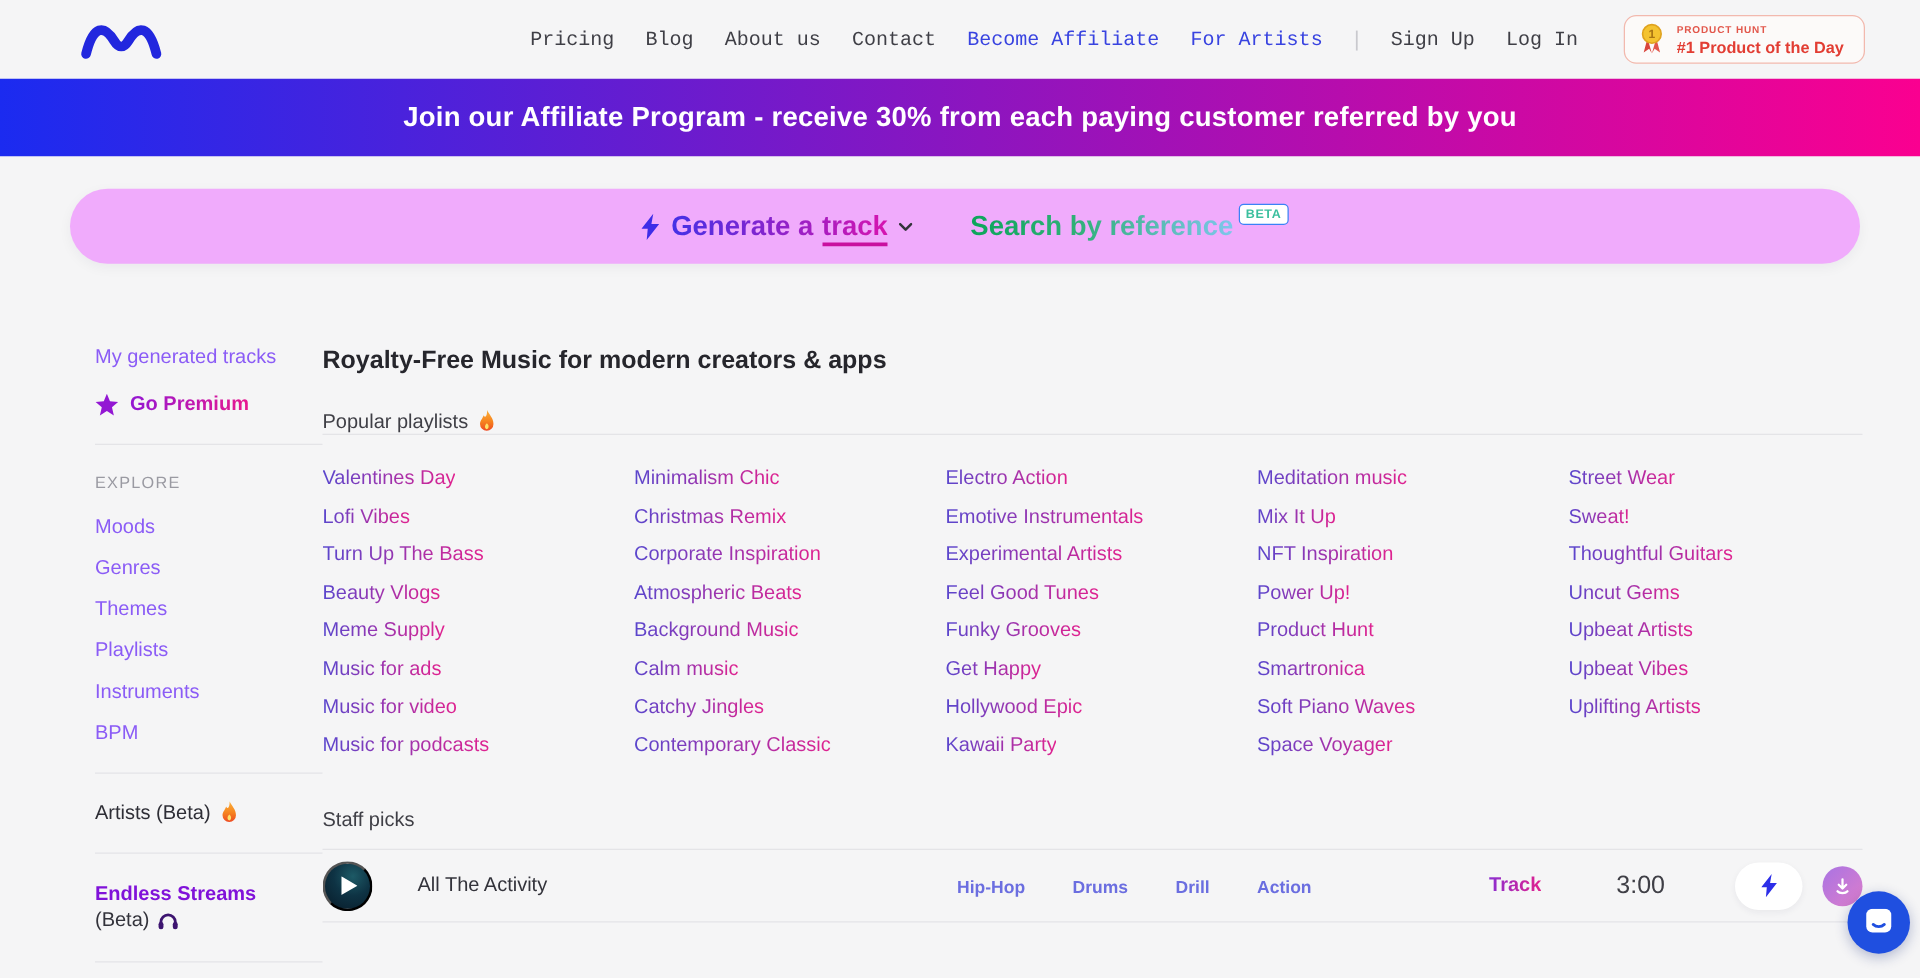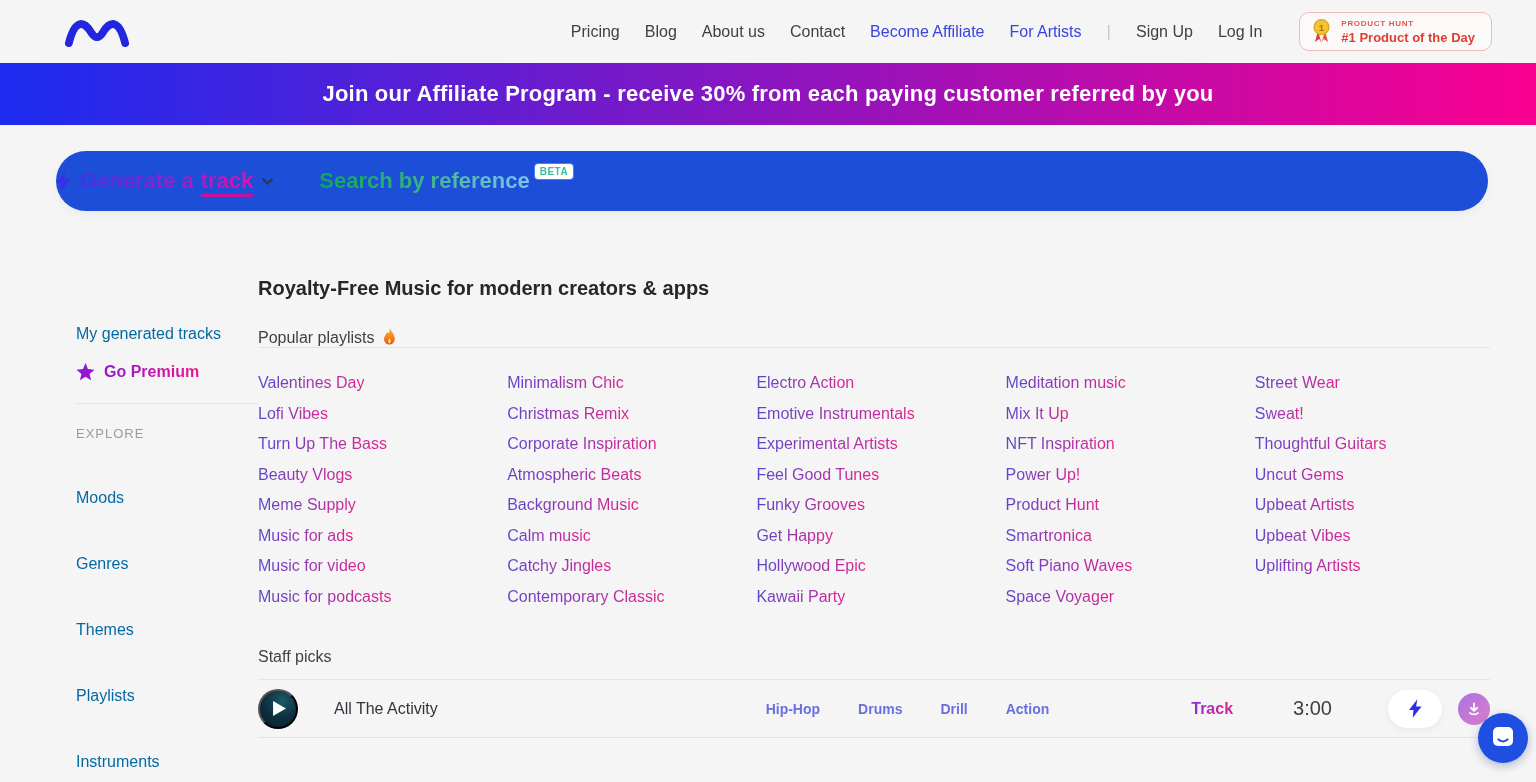--- a/index.html
+++ b/index.html
@@ -9,52 +9,52 @@
     background:#f5f5f6;
     color:#3f3f46;
     position:relative;
     overflow:hidden;
   }
   
   .nav { height:63px; display:flex; align-items:center; padding:0 44px 0 64px; }
   .logo { cursor:pointer; display:flex; align-items:center; }
   .nav-right { margin-left:auto; display:flex; align-items:center; gap:25px; font-size:16px; }
   .nav-list { display:contents; }
-  .nav-link { color:#3f3f46; cursor:pointer; text-decoration:none; white-space:nowrap; }
+  .nav-link { color:#3f3f46; cursor:pointer; text-decoration:none; white-space:nowrap;font-family:Liberation Mono, monospace; }
   .nav-link.accent { color:#3843e0; }
   .nav-sep { color:#c9c9ce; font-size:17px; }
   .ph-badge { margin-left:12px; border:1px solid #f2b9ae; border-radius:10px; background:#fcfaf9;
               padding:5px 16px 5px 11px; display:flex; align-items:center; gap:9px; cursor:pointer; }
   .ph-kicker { font-size:8px; font-weight:bold; color:#e2574b; letter-spacing:.7px; }
   .ph-title { font-size:13px; font-weight:bold; color:#e23d33; margin-top:2px; white-space:nowrap; }
   
   .banner { height:62px; background:linear-gradient(90deg,#1b2bf0,#fa0090);
             display:flex; align-items:center; justify-content:center; cursor:pointer; }
   .banner-text { color:#fff; font-size:22px; font-weight:bold; letter-spacing:.2px; }
   
-  .gen-card { margin:26px 48px 0 56px; height:60px; background:#1d4ed8; border-radius:30px;
-              display:flex; align-items:center; justify-content:flex-start; gap:46px;
+  .gen-card { margin:26px 48px 0 56px; height:60px; background:#f0abfc; border-radius:30px;
+              display:flex; align-items:center; justify-content:center; gap:46px;
               box-shadow:0 3px 10px rgba(25,25,60,.05); }
   .gen-group, .search-group { display:flex; align-items:center; font-size:22px; font-weight:bold; cursor:pointer; }
   .gt { -webkit-background-clip:text; background-clip:text; color:transparent; }
   .gt-gen    { background-image:linear-gradient(90deg,#4431e6,#d614af); }
   .gt-search { background-image:linear-gradient(90deg,#0ca55a 0%,#2fb077 40%,#7fc6ec 100%); }
   .gt-premium{ background-image:linear-gradient(90deg,#9317d3,#e8188f); }
   .gt-track  { background-image:linear-gradient(90deg,#8b2fd0,#e0218f); }
   .gen-bolt { margin-right:9px; display:flex; }
   .gen-prefix { margin-right:7px; }
   .gen-object { border-bottom:3px solid #c9109f; padding-bottom:1px; }
   .gen-chevron { margin-left:9px; display:flex; }
   .beta-badge { font-size:10px; font-weight:bold; color:#3bbf9e; border:1px solid #3b82f6;
                 border-radius:4px; padding:2px 5px; margin-left:4px; position:relative; top:-10px;
                 letter-spacing:.5px; background:#fff; }
   
   .content { display:flex; padding:66px 46px 0 76px; }
   .sidebar { width:182px; flex:none; font-size:16px; }
-  .side-link { color:#0369a1; cursor:pointer; display:block;margin-top:48px; }
+  .side-link { color:#8b5cf6; cursor:pointer; display:block; }
   .premium-row { display:flex; align-items:center; gap:9px; margin-top:20px; cursor:pointer; font-weight:bold; }
   .rule { border:none; border-top:1px solid #e4e4e7; }
   .sidebar .rule { margin:22px 0; }
   .explore-h { font-size:13px; color:#9a9aa2; letter-spacing:1px; margin-bottom:20px; }
   .explore-list { list-style:none; }
   .explore-list li { margin-bottom:15px; }
   .artists-row { display:flex; align-items:center; gap:8px; cursor:pointer; color:#2e2e36; }
   .endless { cursor:pointer; line-height:21px; }
   .endless-label { font-weight:bold; color:#8012d9; display:block; }
   .endless-suffix { color:#33333b; display:inline-flex; align-items:center; gap:6px; }

